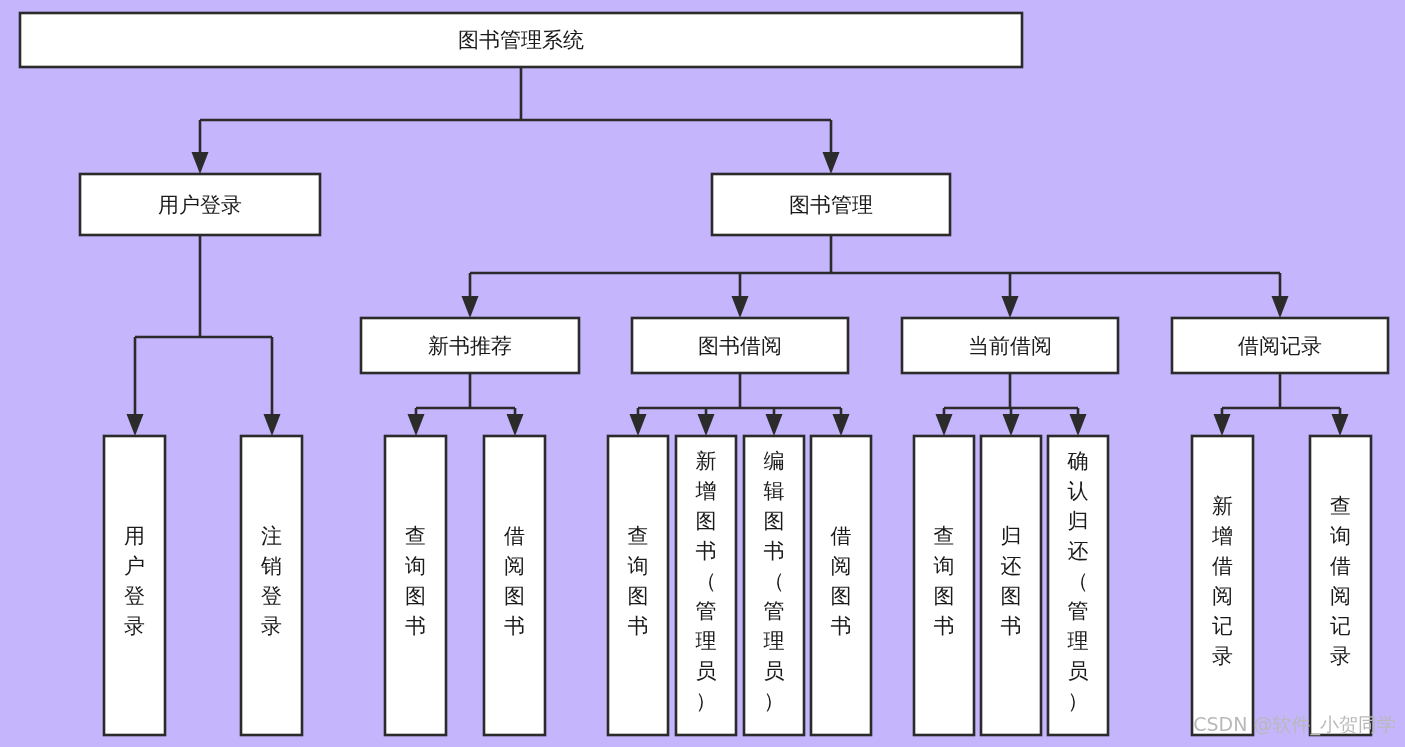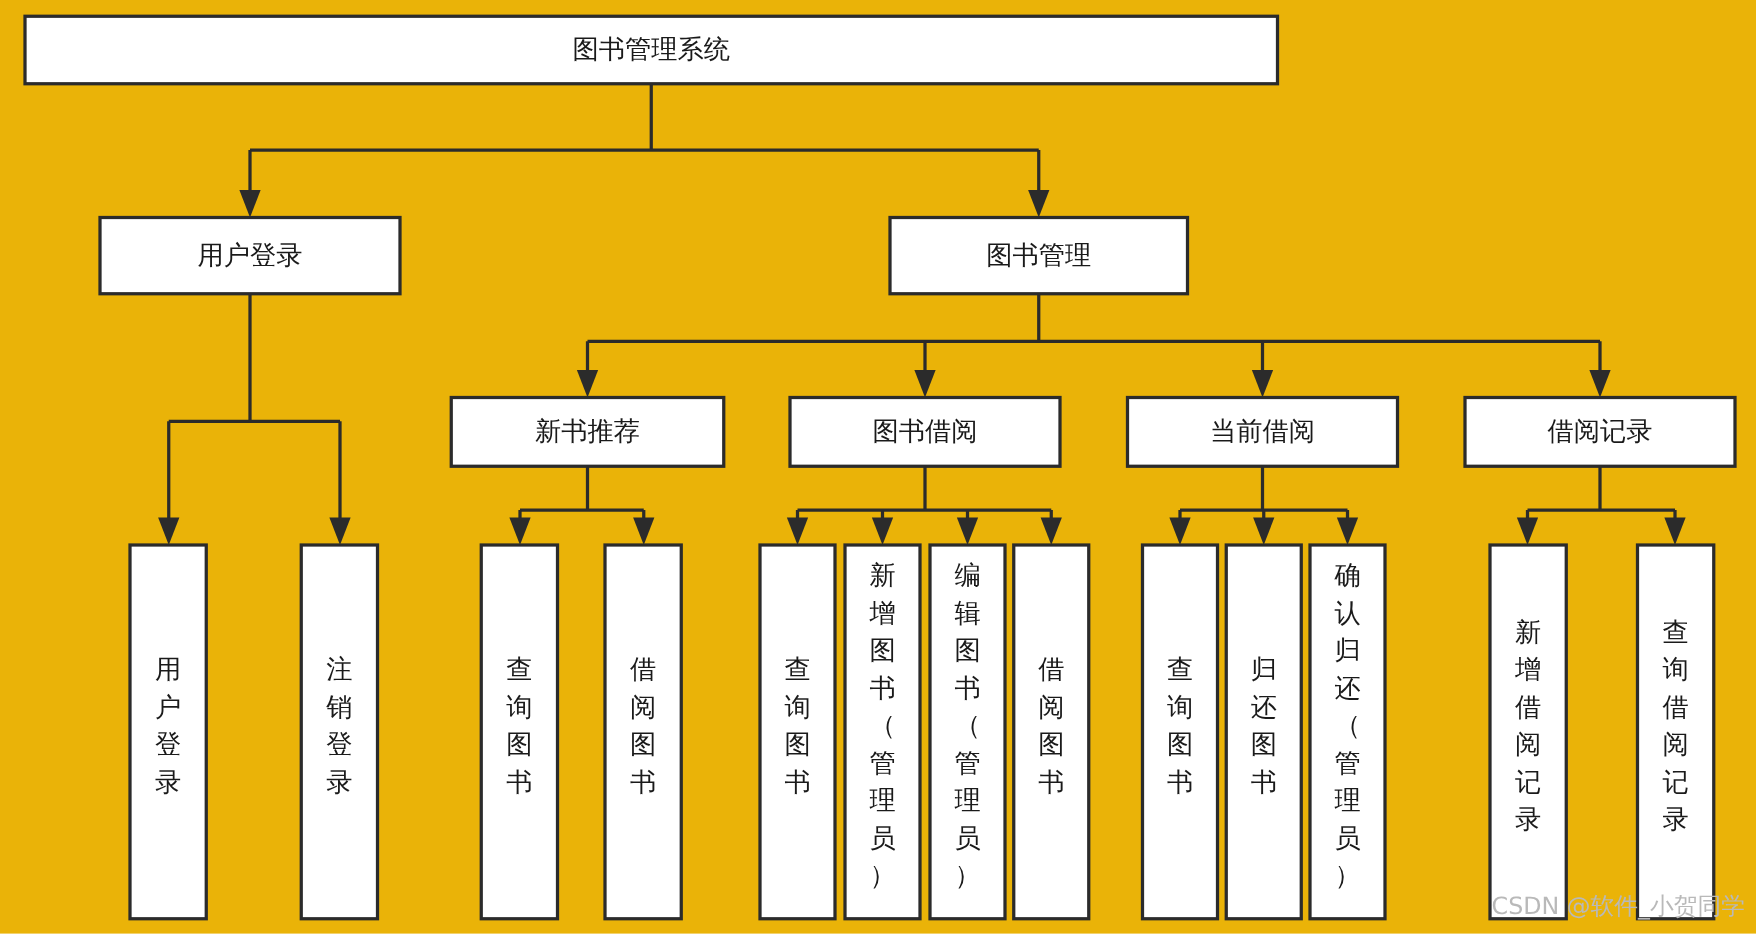--- a/index.html
+++ b/index.html
@@ -8,21 +8,21 @@
     padding: 0;
     background: #ffffff;
   }
   body {
     font-family: "DejaVu Sans", "Liberation Sans", sans-serif;
   }
   #diagram-root {
     position: relative;
     width: 1405px;
     height: 747px;
-    background: #eab308;
+    background: #c4b5fd;
     overflow: hidden;
   }
   svg.diagram-canvas {
     position: absolute;
     left: 0;
     top: 0;
     width: 1405px;
     height: 747px;
     display: block;
   }

